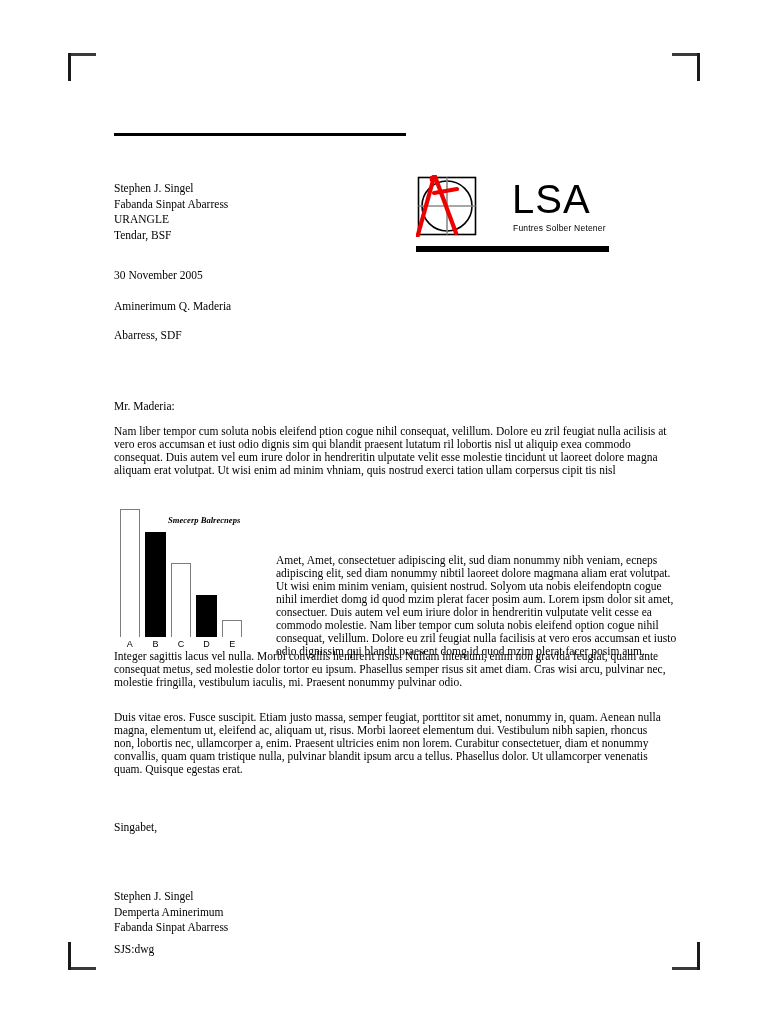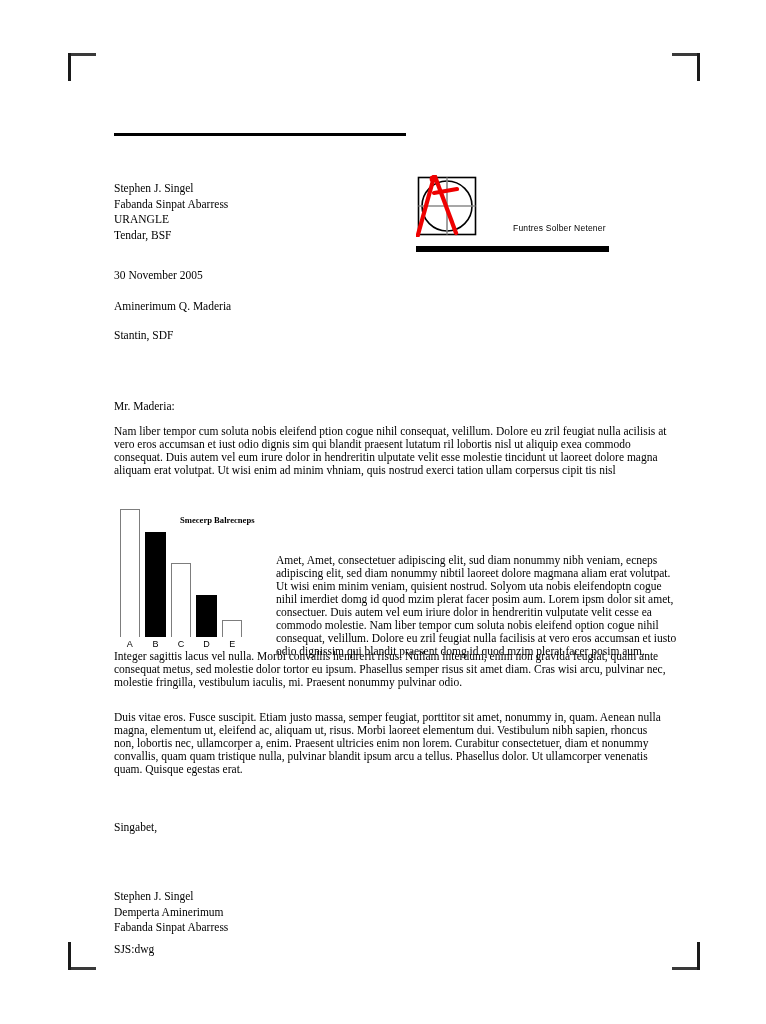--- a/index.html
+++ b/index.html
@@ -143,25 +143,25 @@
     left: 116px;
     top: 509px;
     width: 144px;
     height: 148px;
   }
   .chart-title {
     position: absolute;
     left: 52px;
     top: 6px;
     font-size: 8.6px;
+    font-style: italic;
     font-weight: bold;
     font-family: "Liberation Serif", "DejaVu Serif", serif;
     white-space: nowrap;
     color: #000000;
-    margin-left: 12px;
   }
   .plot {
     position: absolute;
     left: 1px;
     top: 0px;
     width: 128px;
     height: 128px;
   }
   .bar {
     position: absolute;
@@ -223,41 +223,42 @@
       <line x1="2.5" y1="31" x2="59.5" y2="31" stroke="#8a8a8a" stroke-width="1.6"></line>
       <line x1="31" y1="2.5" x2="31" y2="59.5" stroke="#8a8a8a" stroke-width="1.6"></line>
       <g stroke="#ee0000" stroke-width="4.2" fill="none" stroke-linecap="round">
         <line x1="14" y1="-12" x2="40" y2="58"></line>
         <line x1="18" y1="2" x2="-2" y2="74"></line>
         <line x1="18" y1="18" x2="41" y2="14"></line>
       </g>
       <circle cx="17" cy="4" r="3.4" fill="#ee0000"></circle>
     </svg>
   </div>
+  <div class="logo-word">LSA</div>
   <div class="logo-tag">Funtres Solber Netener</div>
   <div class="logo-bar"></div>
 </div>
 
 <div class="tb sender">
   <div>Stephen J. Singel</div>
   <div>Fabanda Sinpat Abarress</div>
   <div>URANGLE</div>
   <div>Tendar, BSF</div>
 </div>
 
 <div class="tb date">
   <div>30 November 2005</div>
 </div>
 
 <div class="tb attn">
   <div>Aminerimum Q. Maderia</div>
 </div>
 
 <div class="tb recipient">
-  <div>Stantin, SDF</div>
+  <div>Abarress, SDF</div>
 </div>
 
 <div class="tb salut">
   <div>Mr. Maderia:</div>
 </div>
 
 <div class="para body1">Nam liber tempor cum soluta nobis eleifend ption cogue nihil consequat, velillum.  Dolore eu zril feugiat nulla acilisis at vero eros accumsan et iust odio dignis sim qui blandit praesent lutatum ril lobortis nisl ut aliquip exea commodo consequat. Duis autem vel eum irure dolor in hendreritin ulputate velit esse molestie tincidunt ut laoreet dolore magna aliquam erat volutpat. Ut wisi enim ad minim vhniam, quis nostrud exerci tation ullam corpersus cipit tis nisl</div>
 
 <div class="chart">
   <div class="chart-title">Smecerp Balrecneps</div>

